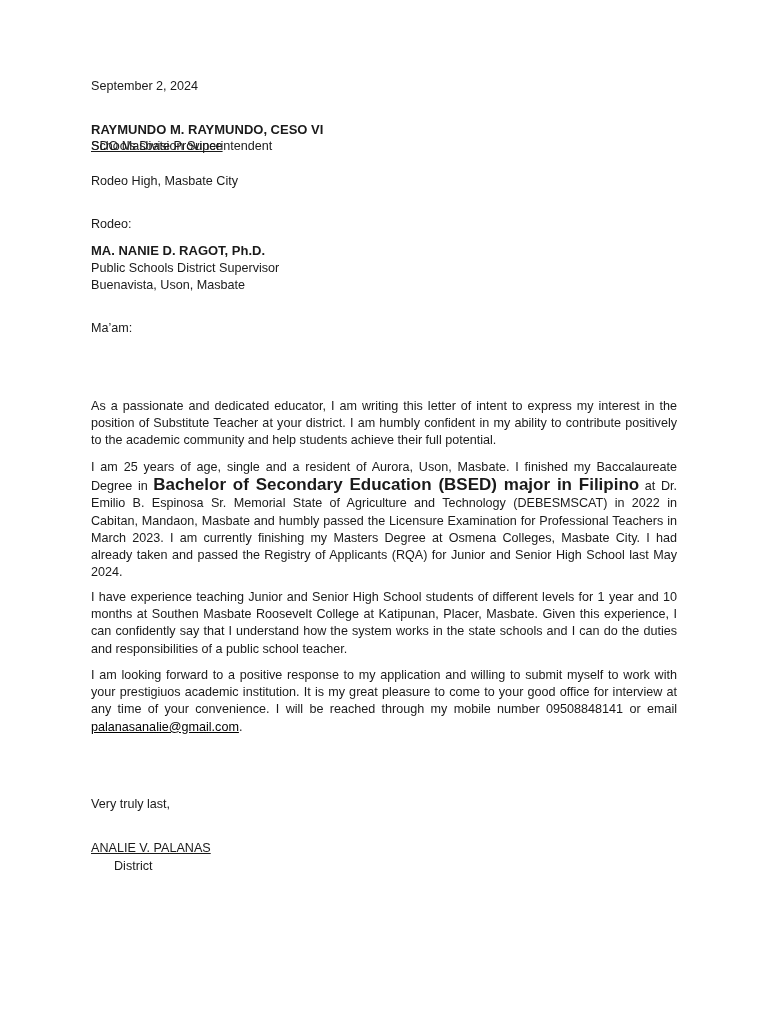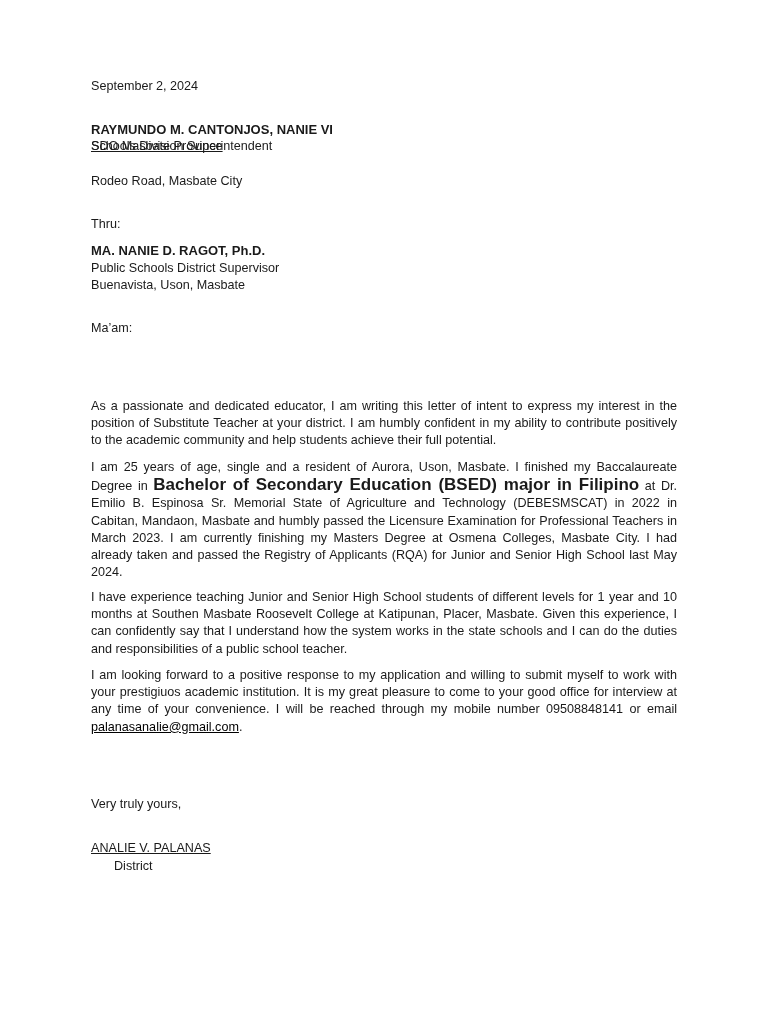--- a/index.html
+++ b/index.html
@@ -59,41 +59,41 @@
       left: 114px;
     }
   </style>
 </head>
 <body>
 
 <div class="page">
 
   <p class="abs" style="top:78px;">September 2, 2024</p>
 
-  <p class="abs bold-name" style="top:121px;">RAYMUNDO M. CANTONJOS, NANIE VI</p>
+  <p class="abs bold-name" style="top:121px;">RAYMUNDO M. RAYMUNDO, CESO VI</p>
   <p class="abs" style="top:138px;">Schools Division Superintendent</p>
   <p class="abs" style="top:138px;text-decoration:underline;">SDO Masbate Province</p>
-  <p class="abs" style="top:173px;">Rodeo Road, Masbate City</p>
+  <p class="abs" style="top:173px;">Rodeo High, Masbate City</p>
 
-  <p class="abs" style="top:216px;">Thru:</p>
+  <p class="abs" style="top:216px;">Rodeo:</p>
 
   <p class="abs bold-name" style="top:242px;">MA. NANIE D. RAGOT, Ph.D.</p>
   <p class="abs" style="top:260px;text-align:right;">Public Schools District Supervisor</p>
   <p class="abs" style="top:277px;">Buenavista, Uson, Masbate</p>
 
   <p class="abs" style="top:320px;">Ma’am:</p>
 
 
   <p class="para" style="top:398px;">As a passionate and dedicated educator, I am writing this letter of intent to express my interest in the position of Substitute Teacher at your district. I am humbly confident in my ability to contribute positively to the academic community and help students achieve their full potential.</p>
 
   <p class="para" style="top:459px;"><span>I am 25 years of age, single and a resident of Aurora, Uson, Masbate. I finished my Baccalaureate Degree in </span><b>Bachelor of Secondary Education (BSED) major in Filipino</b><span> at Dr. Emilio B. Espinosa Sr. Memorial State of Agriculture and Technology (DEBESMSCAT) in 2022 in Cabitan, Mandaon, Masbate and humbly passed the Licensure Examination for Professional Teachers in March 2023. I am currently finishing my Masters Degree at Osmena Colleges, Masbate City. I had already taken and passed the Registry of Applicants (RQA) for Junior and Senior High School last May 2024.</span></p>
 
   <p class="para" style="top:589px;">I have experience teaching Junior and Senior High School students of different levels for 1 year and 10 months at Southen Masbate Roosevelt College at Katipunan, Placer, Masbate. Given this experience, I can confidently say that I understand how the system works in the state schools and I can do the duties and responsibilities of a public school teacher.</p>
 
   <p class="para" style="top:667px;"><span>I am looking forward to a positive response to my application and willing to submit myself to work with your prestigiuos academic institution. It is my great pleasure to come to your good office for interview at any time of your convenience. I will be reached through my mobile number 09508848141 or email </span><a class="link">palanasanalie@gmail.com</a><span>.</span></p>
 
 
-  <p class="abs" style="top:796px;">Very truly yours,</p>
+  <p class="abs" style="top:796px;">Very truly last,</p>
 
   <p class="abs sig-name" style="top:840px;">ANALIE V. PALANAS</p>
   <p class="abs indent" style="top:858px;">District</p>
 
 </div>
 
 </body></html>

